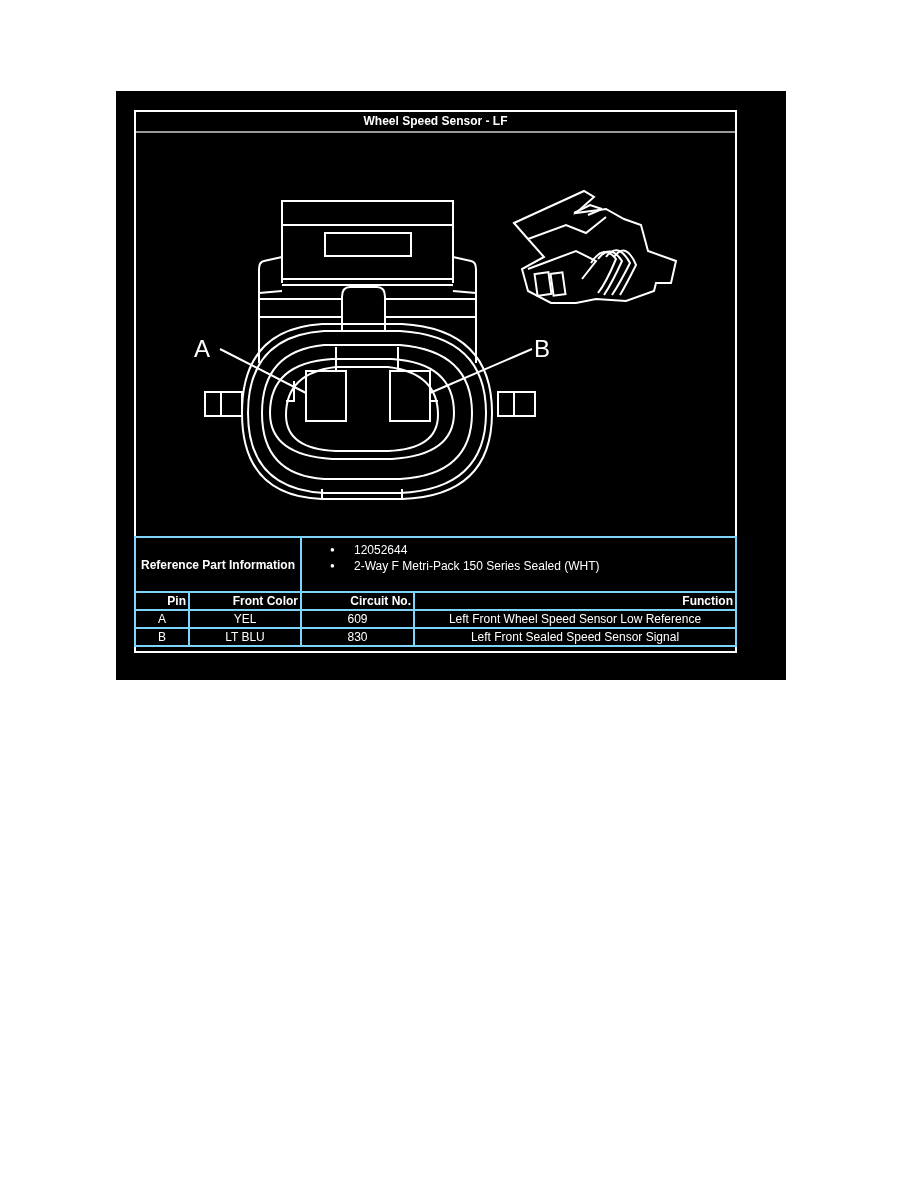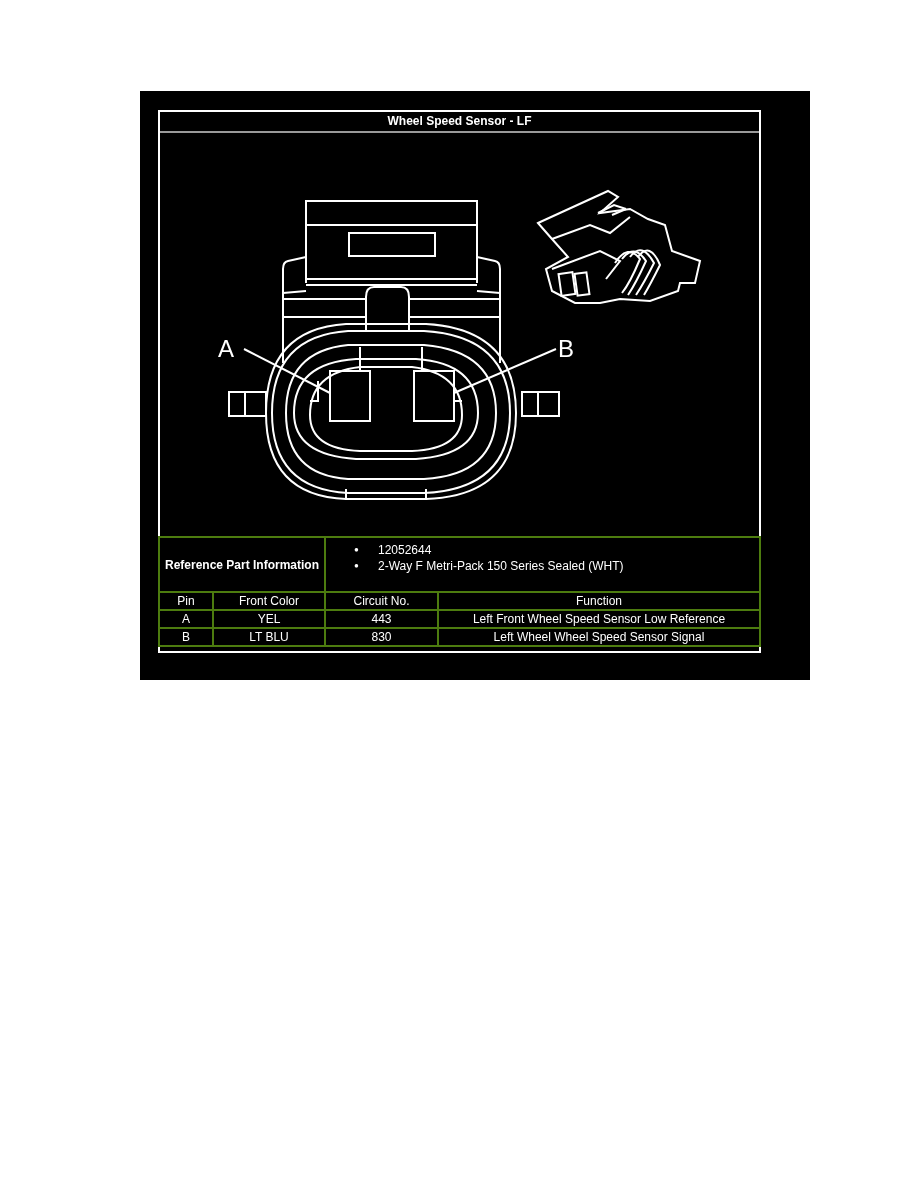--- a/index.html
+++ b/index.html
@@ -1,29 +1,29 @@
 <!DOCTYPE html>
 <html><head>
 <meta charset="utf-8">
 <style>
   html, body { margin: 0; padding: 0; background: #ffffff; }
   body { width: 918px; height: 1188px; position: relative; overflow: hidden;
          font-family: "Liberation Sans", sans-serif; }
-  .panel { position: absolute; left: 140px; top: 91px; width: 670px; height: 589px; background: #000; }
+  .panel { position: absolute; left: 116px; top: 91px; width: 670px; height: 589px; background: #000; }
   .frame { position: absolute; left: 18px; top: 19px; width: 603px; height: 543px;
            border: 2px solid #fff; box-sizing: border-box; }
   .title-row { position: absolute; left: 0; top: 0; right: 0; height: 19px;
                border-bottom: 2px solid #9a9a9a; color: #fff; font-weight: bold;
                font-size: 12px; text-align: center; line-height: 18px; }
   .diagram-cell { position: absolute; left: 0; top: 21px; right: 0; height: 403px; }
   .diagram-cell svg { position: absolute; left: 0; top: 0; }
   .tbl { position: absolute; left: -2px; top: 424px; width: 603px; border-collapse: collapse;
          color: #fff; font-size: 12px; }
-  .tbl td, .tbl th { border: 2px solid #4d7c0f; padding: 0 2px; height: 16px; margin-top: 23px; }
-  .tbl th { font-weight: normal; text-align: center; }
+  .tbl td, .tbl th { border: 2px solid #7dd3fc; padding: 0 2px; height: 16px; margin-top: 23px; }
+  .tbl th { font-weight: bold; text-align: right; }
   .tbl td.c { text-align: center; }
   .tbl td.l { text-align: center; }
   .info-label { font-weight: bold; text-align: center; height: 53px !important; white-space: nowrap; }
   .info-list { list-style: none; margin: 0; padding: 0 0 0 26px; vertical-align: top; }
   .info-list li { position: relative; padding-left: 24px; line-height: 16px; }
   .info-list li::before { content: "\25CF"; position: absolute; left: 0; font-size: 8px; }
   .info-cell { vertical-align: top; padding-top: 4px !important; }
   .lbl-letter { fill: #fff; font-family: "Liberation Sans", sans-serif; font-size: 24px; }
 </style>
 </head>
@@ -120,25 +120,25 @@
       </tr>
       <tr>
         <th>Pin</th>
         <th>Front Color</th>
         <th>Circuit No.</th>
         <th>Function</th>
       </tr>
       <tr>
         <td class="c">A</td>
         <td class="c">YEL</td>
-        <td class="c">443</td>
+        <td class="c">609</td>
         <td class="l">Left Front Wheel Speed Sensor Low Reference</td>
       </tr>
       <tr>
         <td class="c">B</td>
         <td class="c">LT BLU</td>
         <td class="c">830</td>
-        <td class="l">Left Wheel Wheel Speed Sensor Signal</td>
+        <td class="l">Left Front Sealed Speed Sensor Signal</td>
       </tr>
     </tbody>
       </table>
   </div>
 </div>
 
 </body></html>

